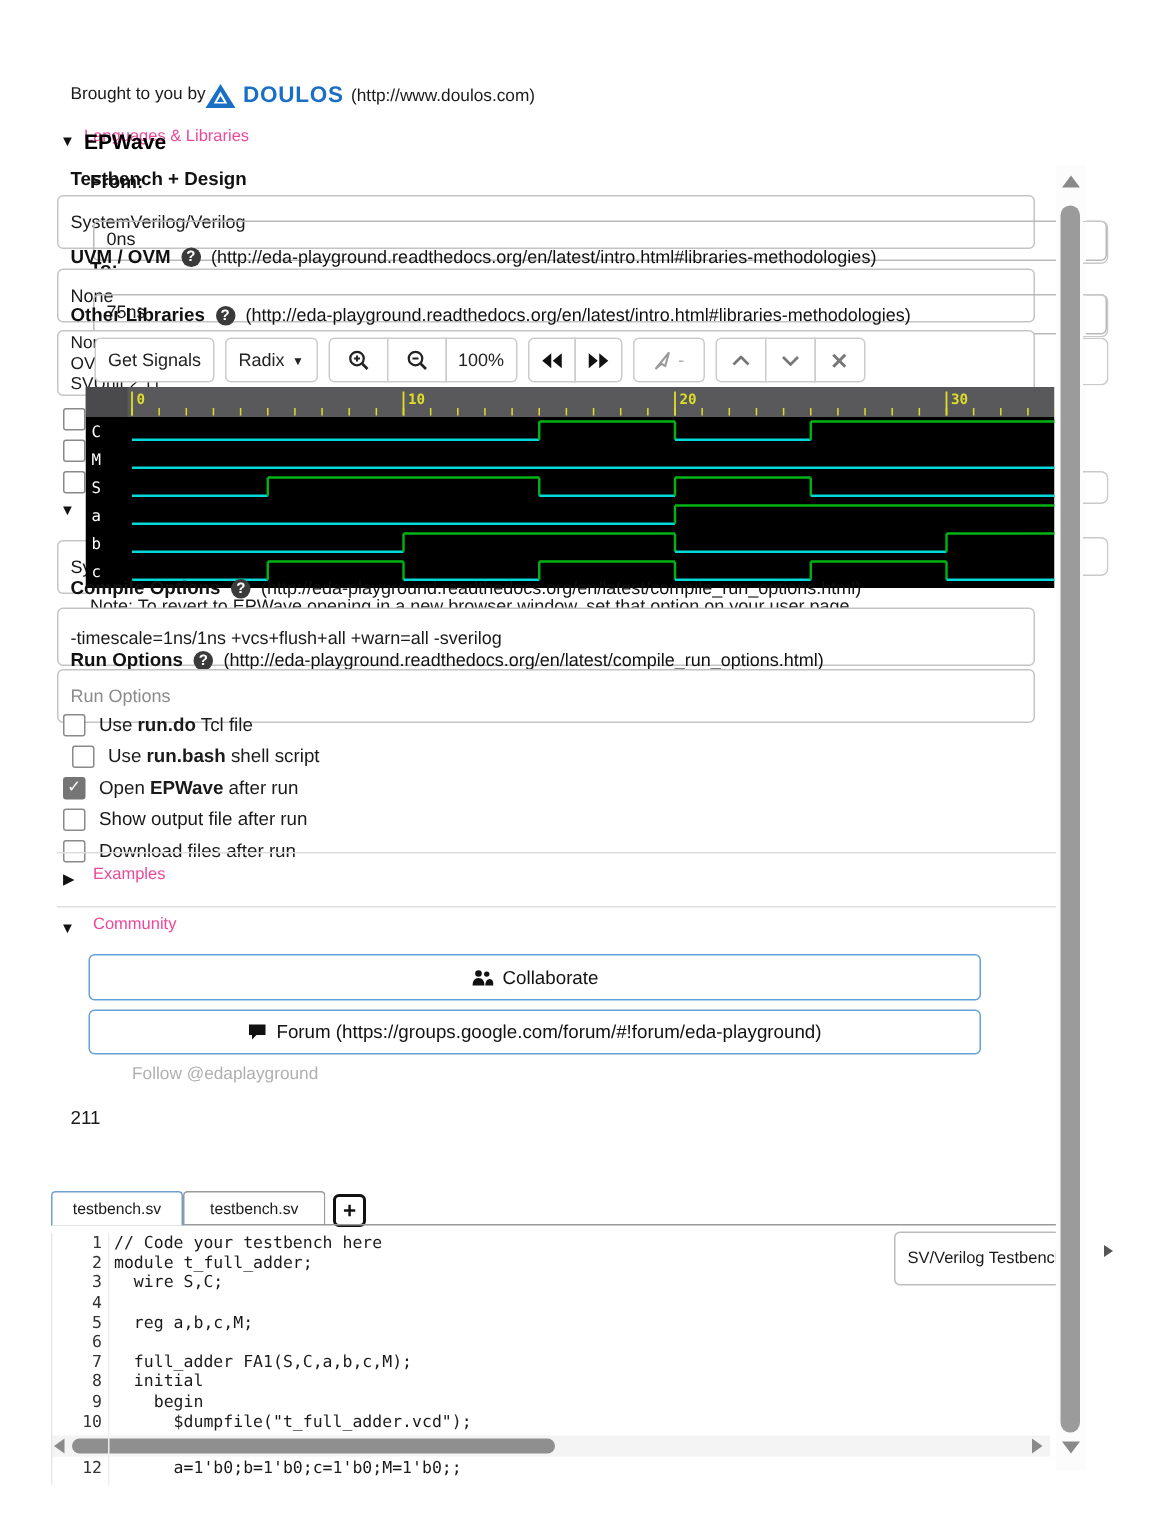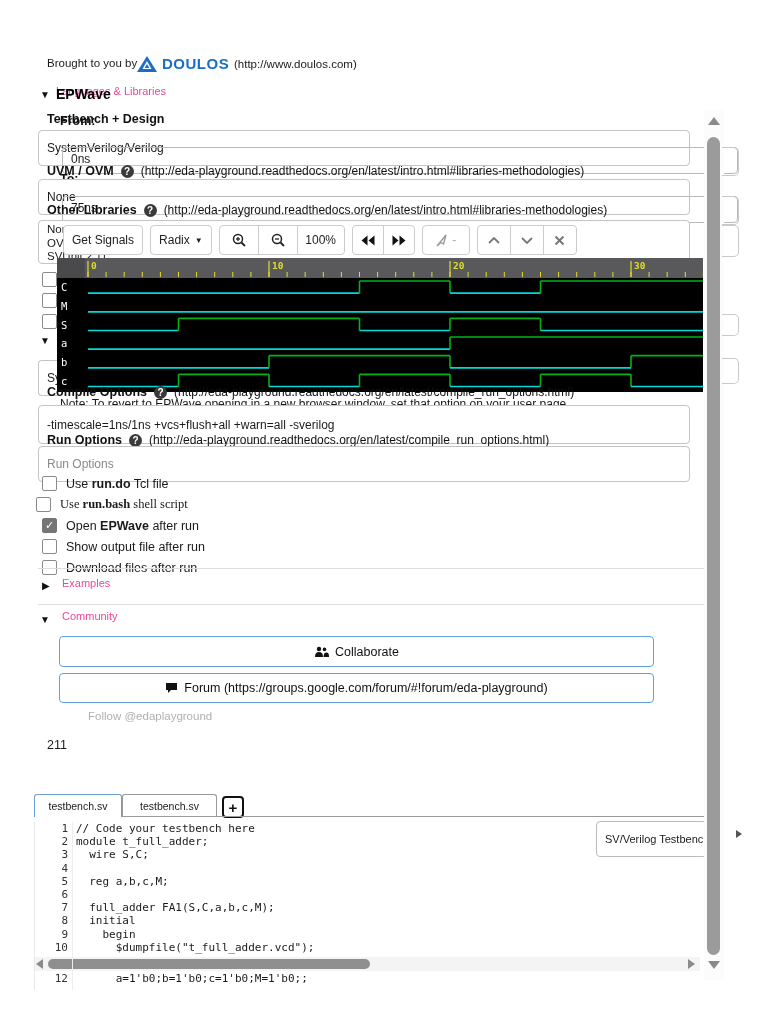--- a/index.html
+++ b/index.html
@@ -19,21 +19,21 @@
   .label12{font-size:12.5px;font-weight:bold;color:#111;}
   
   .tbar{display:flex;align-items:stretch;}
   .tbtn{border:1px solid #ccc;background:#fff;border-radius:4px;display:flex;align-items:center;
         justify-content:center;font-size:12px;color:#222;padding:0 8px;box-sizing:border-box;height:30px;}
   .tgroup{display:flex;} .tgroup .tbtn{border-radius:0;margin-left:-1px;}
   .tgroup .tbtn:first-child{border-radius:4px 0 0 4px;margin-left:0;}
   .tgroup .tbtn:last-child{border-radius:0 4px 4px 0;}
   .gap{width:7px;}
   
-  .cbrow{position:absolute;display:flex;align-items:center;font-size:12.5px;}
+  .cbrow{position:absolute;display:flex;font-size:12.5px;}
   .cbox{width:13px;height:13px;border:1px solid #8a8a8a;border-radius:2px;background:#fff;
         margin-right:9px;flex:0 0 auto;}
   .cbox.checked{background:#757575;border-color:#757575;color:#fff;font-size:11px;line-height:13px;
         text-align:center;}
   .divider{position:absolute;left:38px;width:666px;height:1px;background:#ddd;}
   .combtn{position:absolute;left:59px;width:593px;border:1px solid #64a1d8;border-radius:4px;
           background:#fff;display:flex;align-items:center;justify-content:center;font-size:12.5px;color:#111;}
   
   .tab{position:absolute;height:22px;background:#fff;border:1px solid #999;border-bottom:none;
        border-radius:3px 3px 0 0;font-size:10.5px;display:flex;align-items:center;justify-content:center;}
@@ -291,21 +291,21 @@
   </div>
   <div class="abs inputbox" style="left:38px;top:446px;width:652px;height:23px;color:#8a8a8a;">
     <span>Run Options</span>
   </div>
 
   <div id="run-checkboxes">
       <div class="cbrow" style="left: 42px; top: 476px;">
         <div class="cbox"></div>
         <span><span>Use </span><span class="bold">run.do</span><span> Tcl file</span></span>
       </div>
-      <div class="cbrow" style="left: 36px; top: 497px; font-family: Liberation Serif, serif;">
+      <div class="cbrow" style="left: 48px; top: 497px;">
         <div class="cbox"></div>
         <span><span>Use </span><span class="bold">run.bash</span><span> shell script</span></span>
       </div>
       <div class="cbrow" style="left: 42px; top: 518px;">
         <div class="cbox checked">✓</div>
         <span><span>Open </span><span class="bold">EPWave</span><span> after run</span></span>
       </div>
       <div class="cbrow" style="left: 42px; top: 539px;">
         <div class="cbox"></div>
         <span><span></span><span class="bold"></span><span>Show output file after run</span></span>

